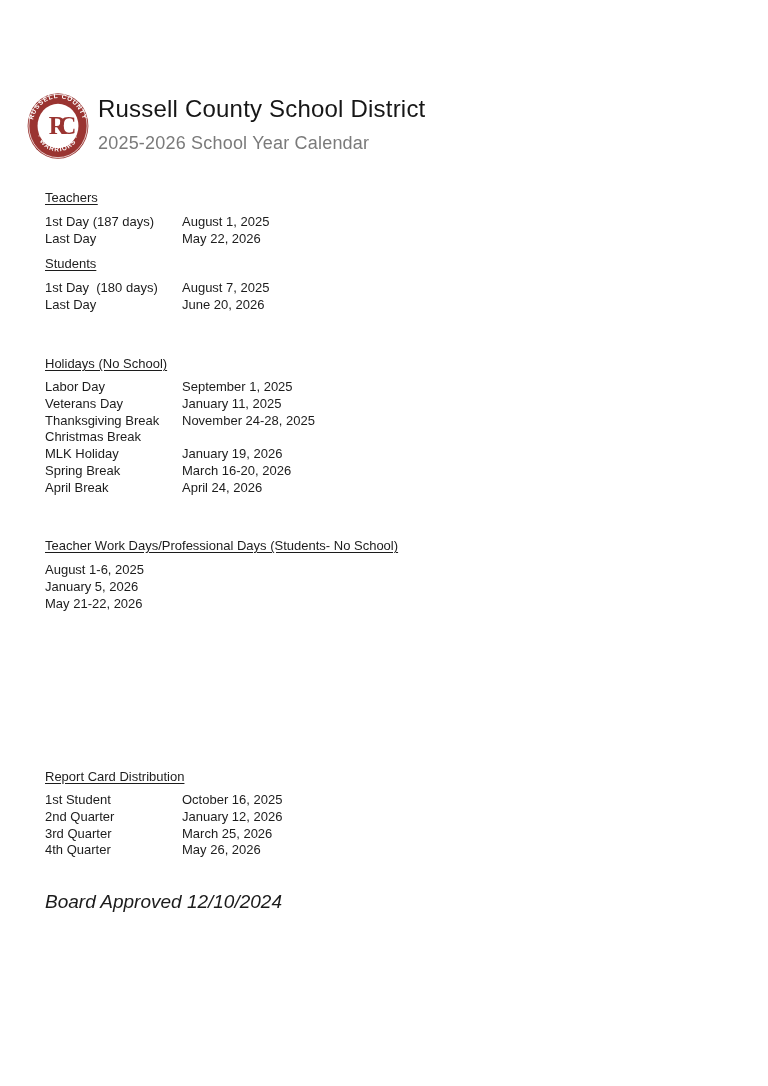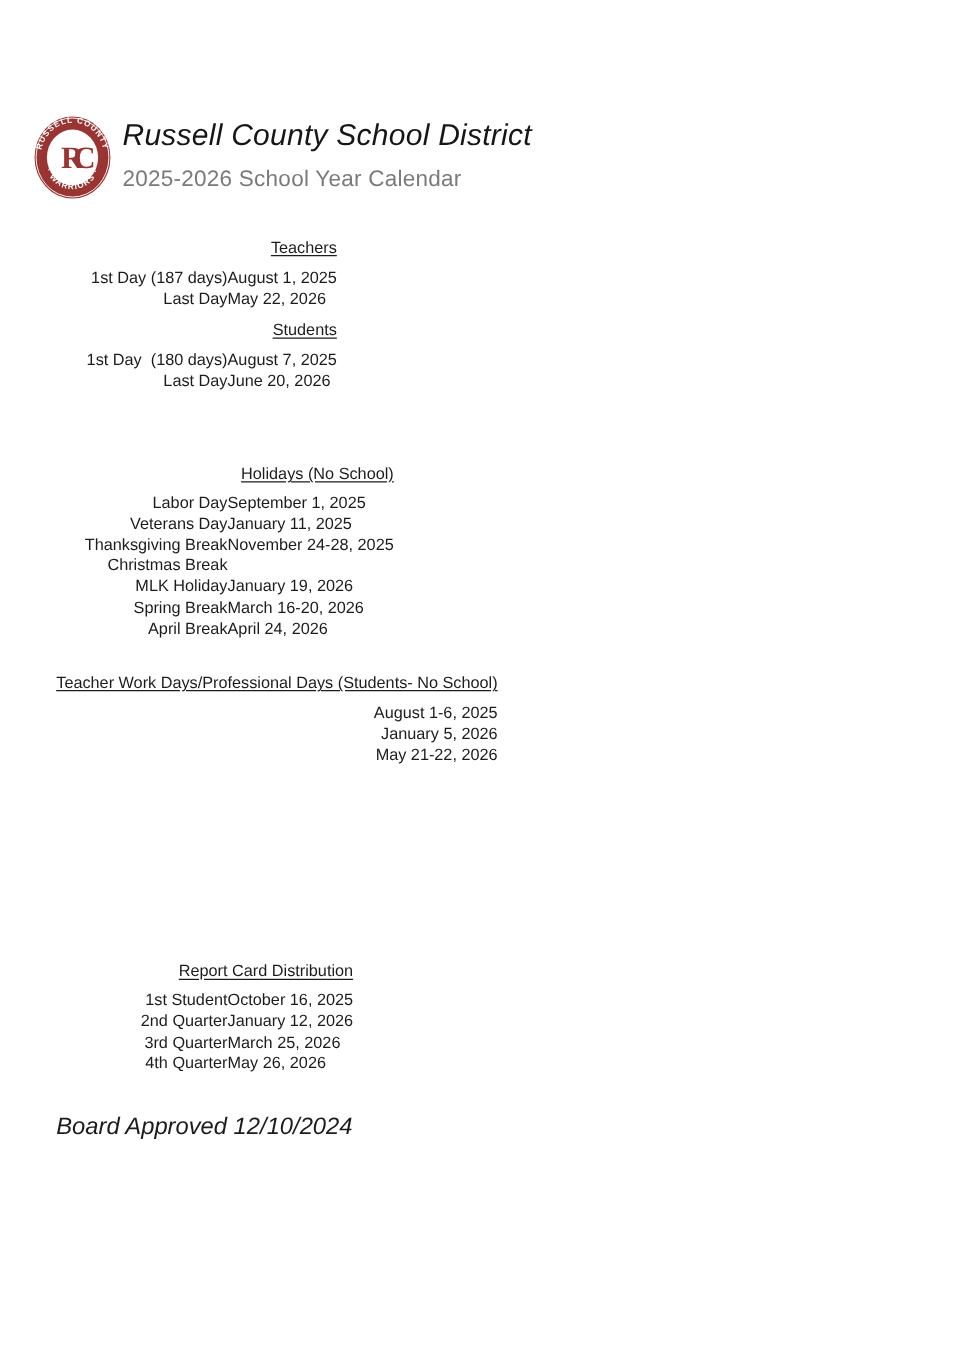--- a/index.html
+++ b/index.html
@@ -30,31 +30,30 @@
     align-items: flex-start;
   }
   .logo { width: 62px; height: 68px; flex: 0 0 auto; }
   .titles { margin-left: 9px; padding-top: 3px; }
   .doc-title {
     font-size: 24px;
     font-weight: 400;
     color: #161616;
     line-height: 1.15;
     letter-spacing: 0.2px;
-    font-style: italic;
   }
   .doc-subtitle {
     font-size: 18px;
     font-weight: 400;
     color: var(--subtitle-gray);
     margin-top: 10px;
     letter-spacing: 0.2px;
   }
   
-  .section { position: absolute; left: 45px; text-align: right; }
+  .section { position: absolute; left: 45px; }
   .section-heading {
     font-size: 13px;
     line-height: 17px;
     text-decoration: underline;
     text-underline-offset: 2px;
     color: var(--text);
   }
   .rows { margin-top: 8px; }
   .rows.tight { margin-top: 7px; }
   .row {
@@ -131,21 +130,21 @@
         <span class="label">1st Day  (180 days)</span>
         <span class="date">August 7, 2025</span>
       </div>
       <div class="row">
         <span class="label">Last Day</span>
         <span class="date">June 20, 2026</span>
       </div>
     </div>
   </div>
 
-  <div class="section" style="top:370px">
+  <div class="section" style="top:355px">
     <div class="section-heading">Holidays (No School)</div>
     <div class="rows tight">
       <div class="row">
         <span class="label">Labor Day</span>
         <span class="date">September 1, 2025</span>
       </div>
       <div class="row">
         <span class="label">Veterans Day</span>
         <span class="date">January 11, 2025</span>
       </div>

